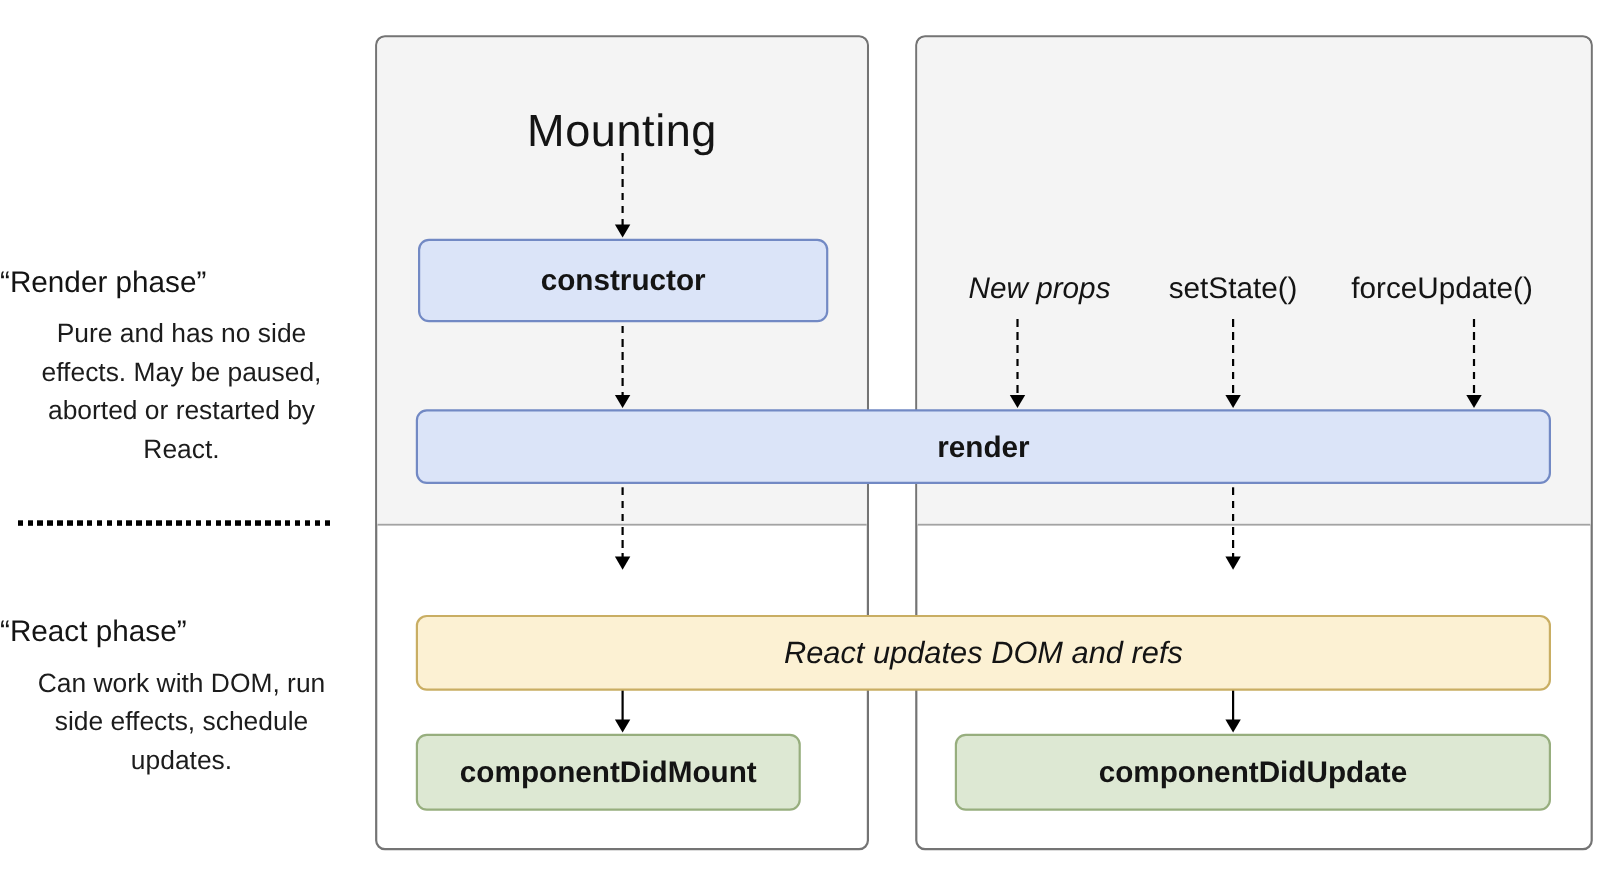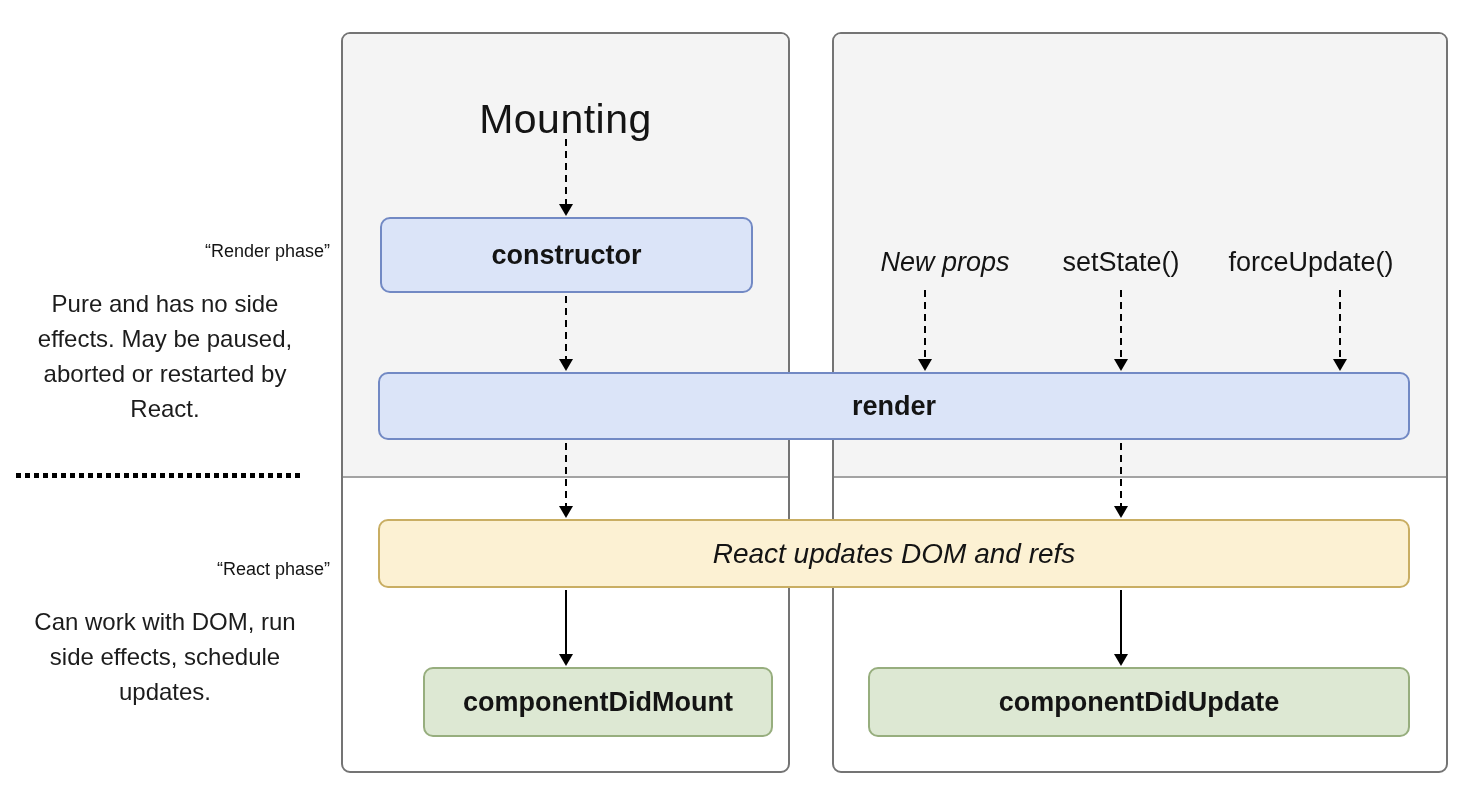--- a/index.html
+++ b/index.html
@@ -33,22 +33,22 @@
     font-size: 41px;
     font-weight: 400;
     letter-spacing: 0.5px;
     z-index: 2;
   }
 
   
   .phase-title {
     position: absolute;
     left: 0; width: 330px;
-    text-align: right;
-    font-size: 18px;
+    text-align: left;
+    font-size: 27px;
     font-weight: 500;
     z-index: 2;
   }
   .phase-desc {
     position: absolute;
     left: 14px; width: 302px;
     text-align: center;
     font-size: 24px;
     line-height: 35px;
     font-weight: 400;
@@ -71,27 +71,27 @@
   .node {
     position: absolute;
     display: flex;
     align-items: center;
     justify-content: center;
     border-radius: 10px;
     font-size: 27px;
     z-index: 5;
   }
   .node-blue   { background: var(--blue-fill);   border: 2px solid var(--blue-border);   font-weight: 700; }
-  .node-yellow { background: var(--yellow-fill); border: 2px solid var(--yellow-border); font-style: italic; font-weight: 400; font-size: 28px; }
+  .node-yellow { background: var(--yellow-fill); border: 2px solid var(--yellow-border); font-style: italic; font-weight: 400; font-size: 28px; margin-top: 40px; }
   .node-green  { background: var(--green-fill);  border: 2px solid var(--green-border);  font-weight: 700; }
 
   .node-constructor { left: 380px; top: 217px; width: 373px; height: 76px; }
   .node-render      { left: 378px; top: 372px; width: 1032px; height: 68px; }
   .node-domrefs     { left: 378px; top: 519px; width: 1032px; height: 69px; }
-  .node-cdm         { left: 378px; top: 667px; width: 350px;  height: 70px; margin-left: 45px; }
+  .node-cdm         { left: 378px; top: 667px; width: 350px;  height: 70px; }
   .node-cdu         { left: 868px; top: 667px; width: 542px;  height: 70px; }
 
   
   .trigger {
     position: absolute;
     top: 247px;
     text-align: center;
     font-size: 27px;
     z-index: 2;
   }

